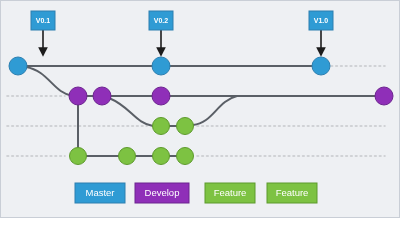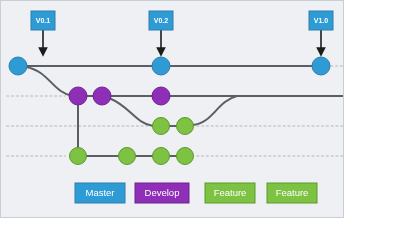--- a/index.html
+++ b/index.html
@@ -2,21 +2,21 @@
 <html><head>
 <meta charset="utf-8">
 <style>
   html, body {
     margin: 0;
     padding: 0;
     background: #ffffff;
   }
   #root {
     position: relative;
-    width: 344px;
+    width: 400px;
     height: 218px;
     background: #eef0f3;
     border: 1px solid #c9ced6;
     box-sizing: border-box;
     overflow: hidden;
     font-family: "Liberation Sans", sans-serif;
   }
   #gitgraph {
     position: absolute;
     left: 0;

